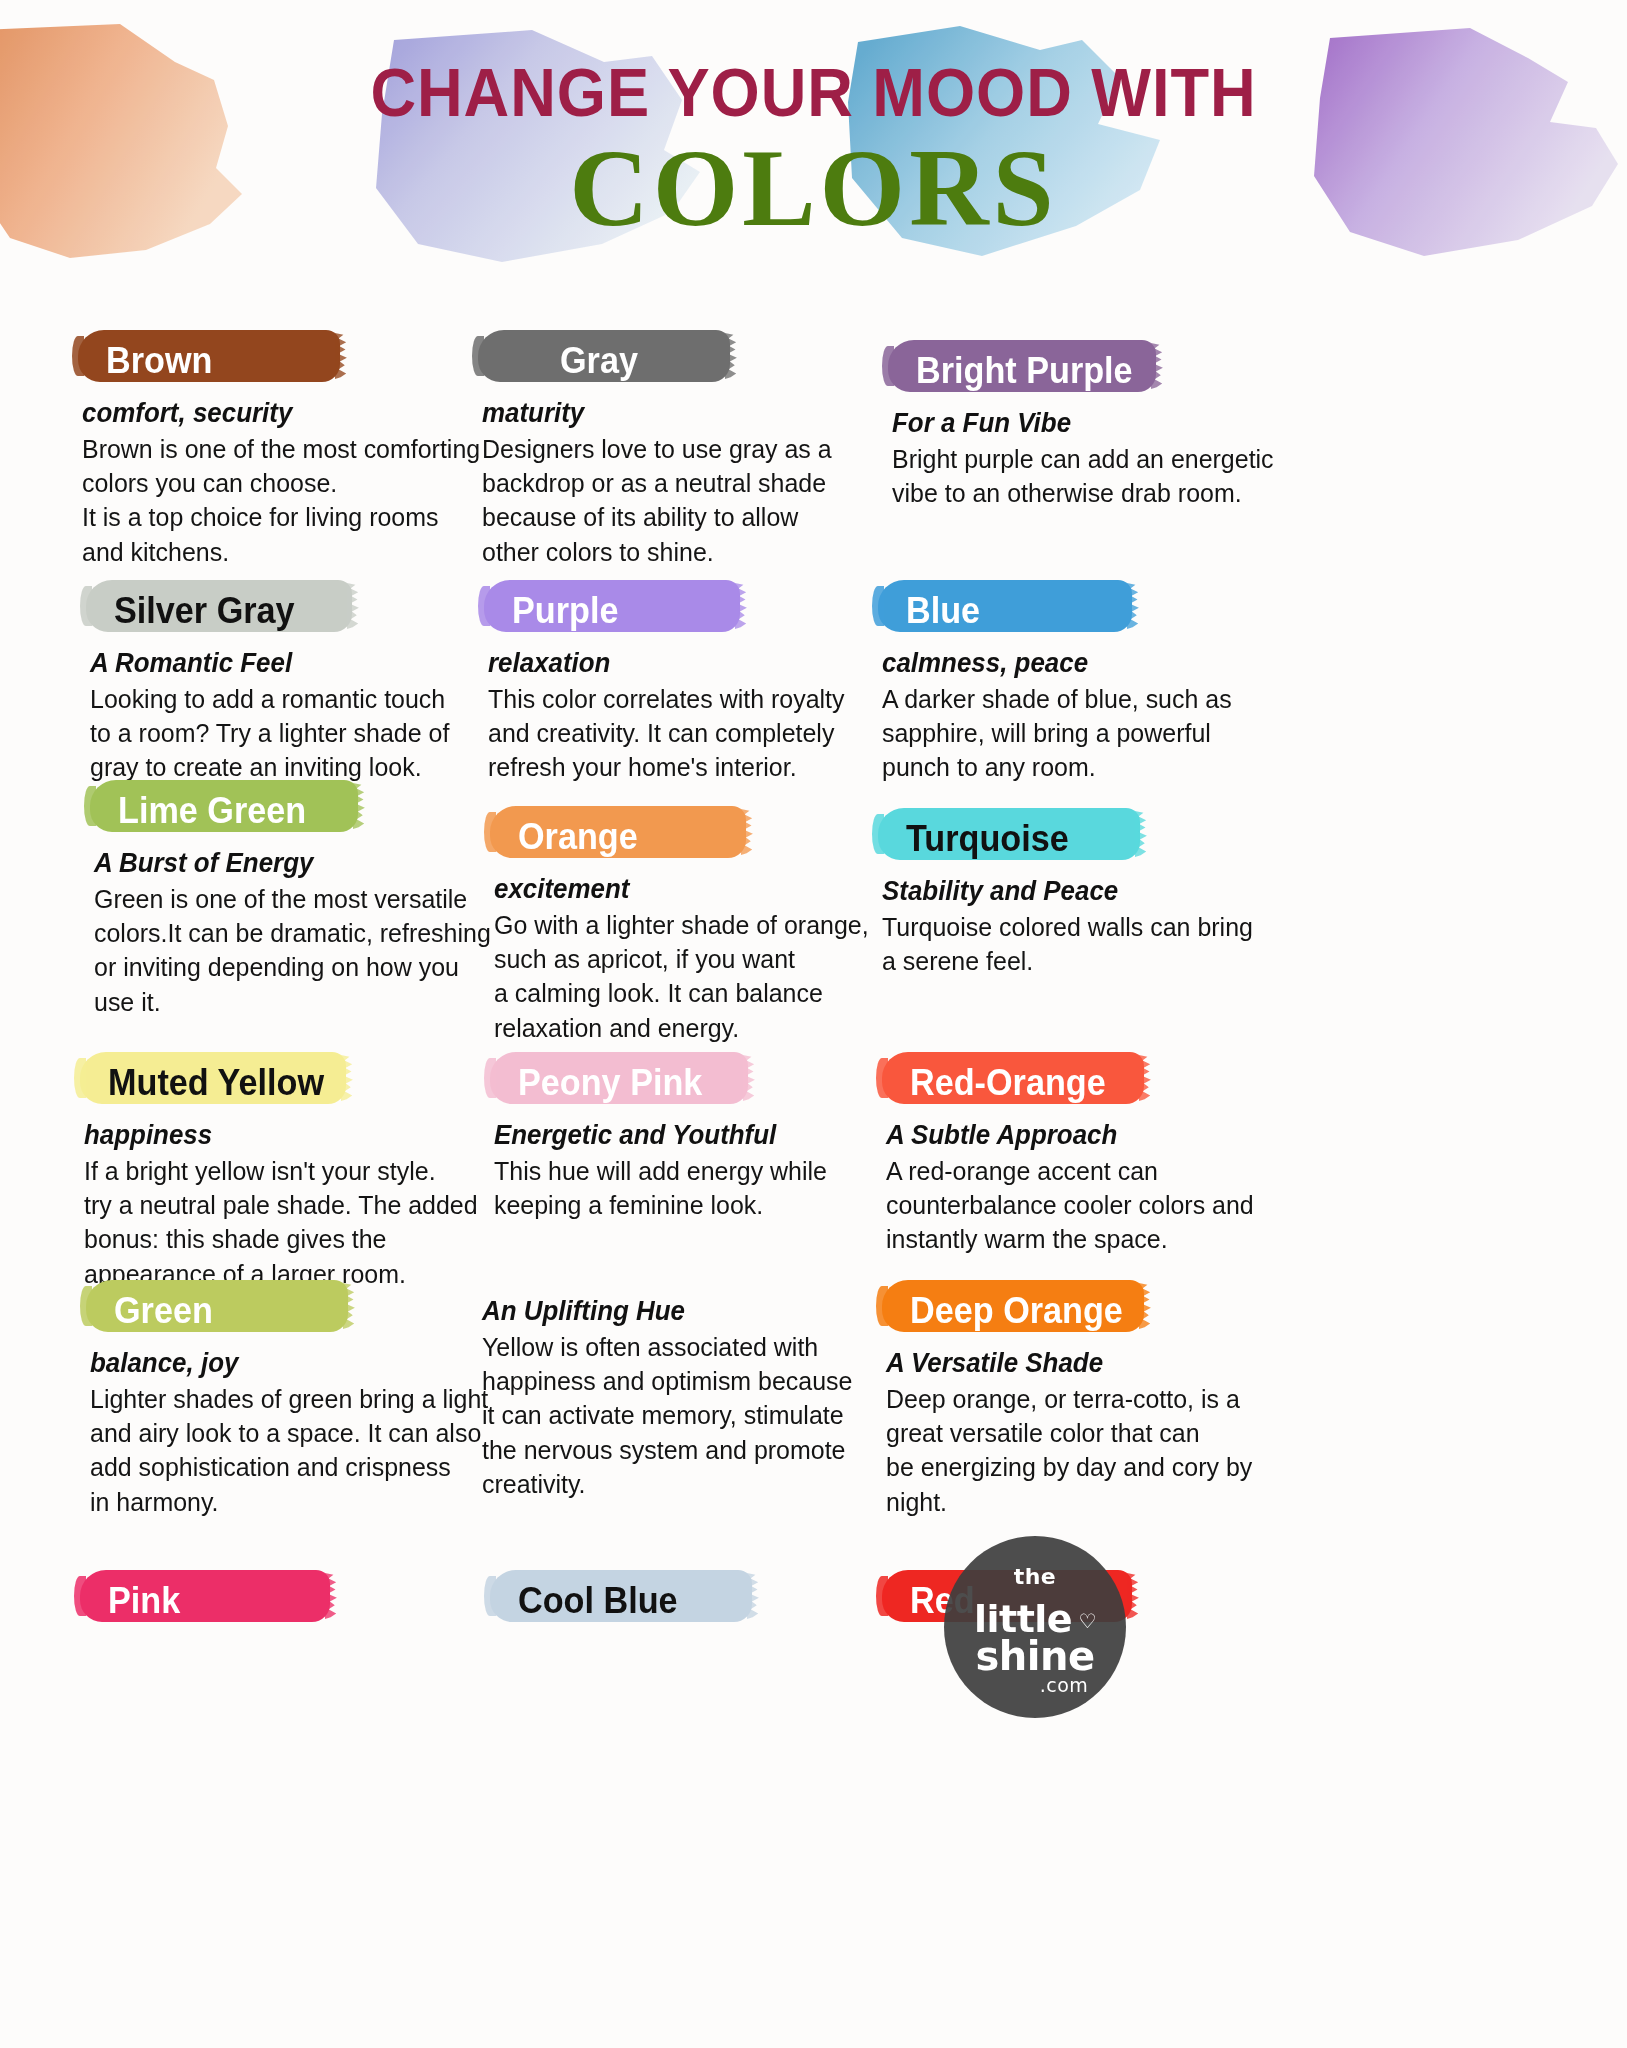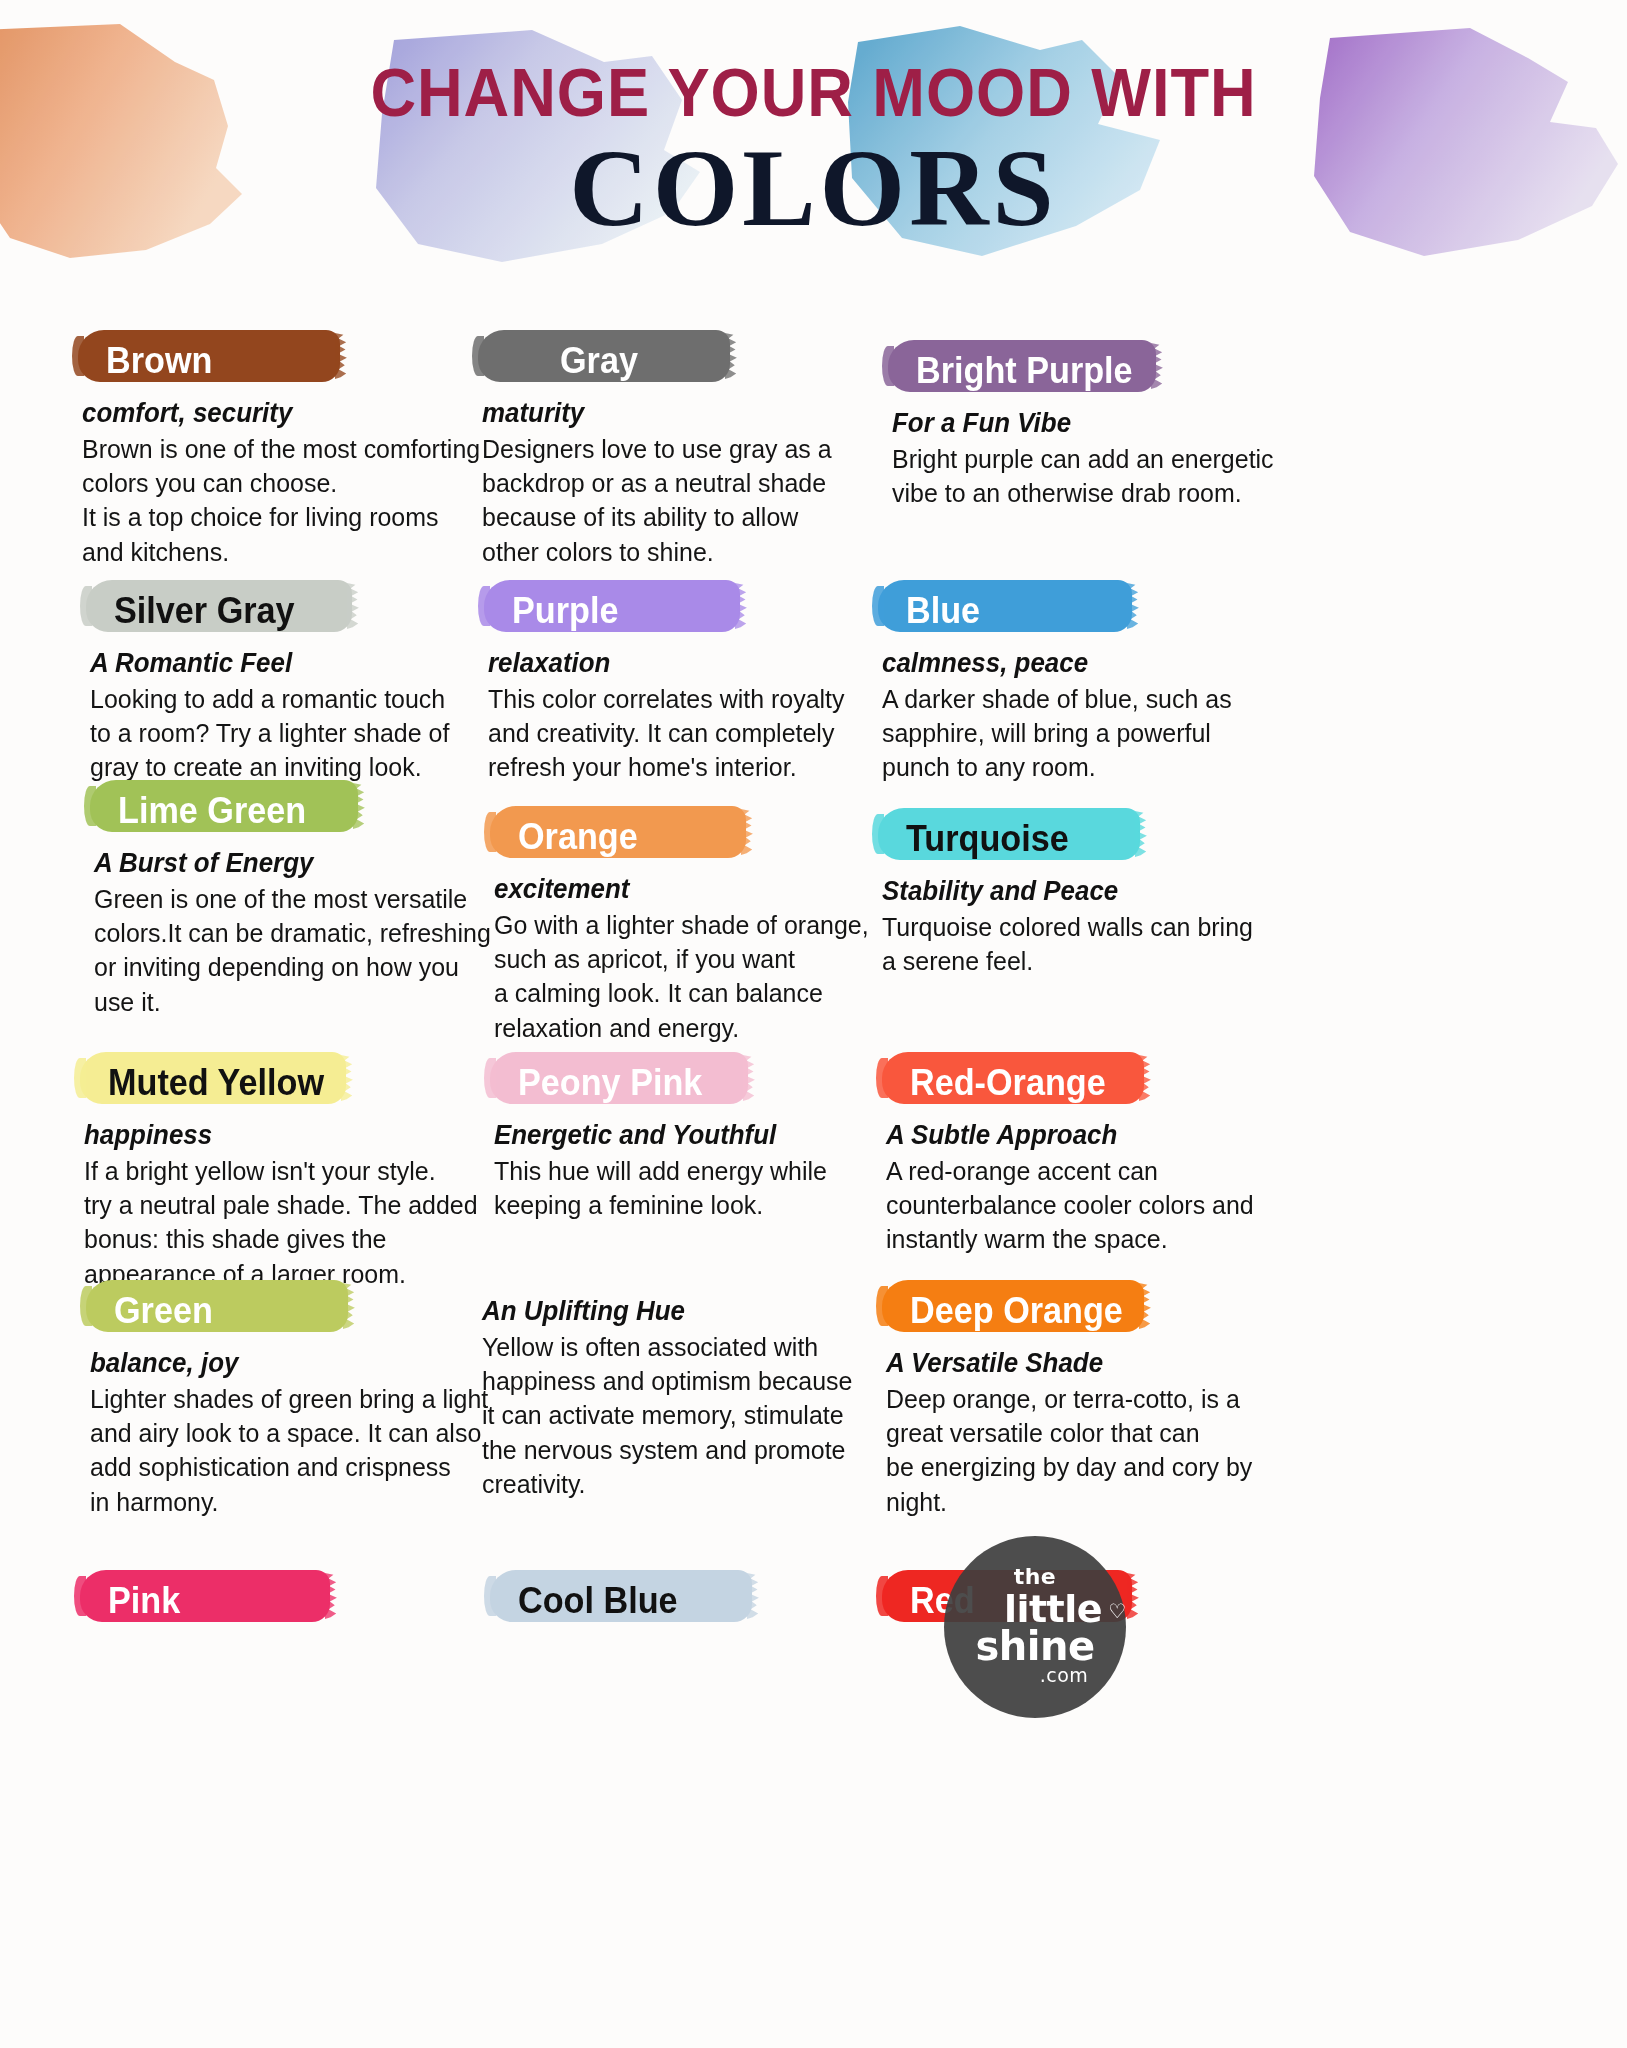--- a/index.html
+++ b/index.html
@@ -159,23 +159,23 @@
   .logo-the {
     font-size: 22px;
     font-weight: 700;
     line-height: 1;
     margin-top: 30px;
     letter-spacing: 0.5px;
   }
   .logo-little-row {
     display: flex;
     align-items: center;
-    justify-content: flex-end;
+    justify-content: center;
     gap: 6px;
-    margin-top: 2px;
+    margin-top: 12px;
   }
   .logo-little {
     font-size: 38px;
     font-weight: 700;
     line-height: 1;
     letter-spacing: -0.5px;
   }
   .logo-heart {
     font-size: 20px;
     line-height: 1;
@@ -255,21 +255,21 @@
             <stop offset="100%" stop-color="#e5deef"></stop>
           </linearGradient>
         </defs>
         <path d="M30,14 L170,4 L228,34 L268,58 L250,98 L296,104 L318,140 L292,182
                  L218,216 L124,232 L50,208 L14,152 L20,74 Z" fill="url(#gViol)"></path>
       </svg>
     </div>
 
     <div class="title-wrap">
       <div class="title-line1" style="color:#9e1f47;">CHANGE YOUR MOOD WITH</div>
-      <div class="title-line2" style="color:#0f172a;">COLORS</div>
+      <div class="title-line2" style="color:#4d7c0f;">COLORS</div>
     </div>
   </div>
 
   <div class="grid" id="grid">
       <div class="card" style="left: 78px; top: 0px;"><div class="swatch" style="background: rgb(147, 70, 30); width: 262px;"><span class="swatch-label" style="color: rgb(255, 255, 255);">Brown</span></div><div class="card-body">
           <div class="subtitle">comfort, security</div>
           <div class="desc">Brown is one of the most comforting
 colors you can choose.
 It is a top choice for living rooms
 and kitchens.</div>

